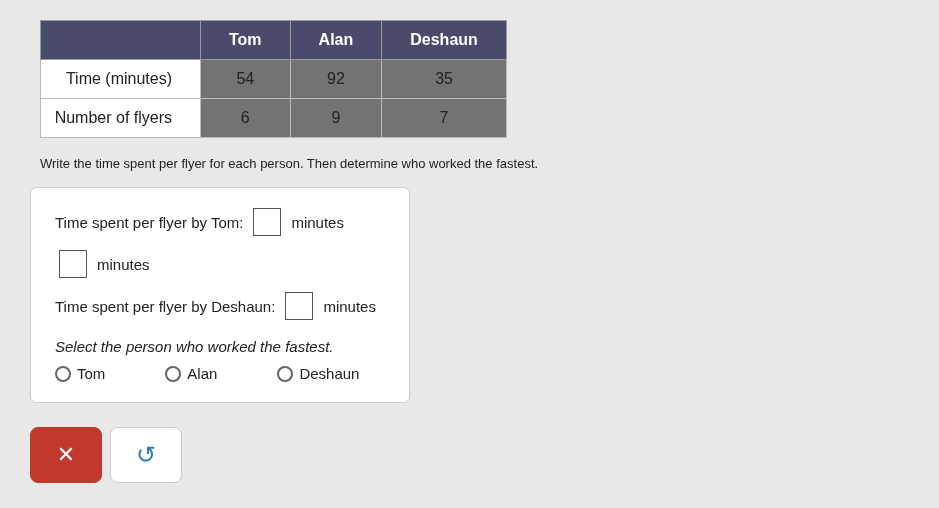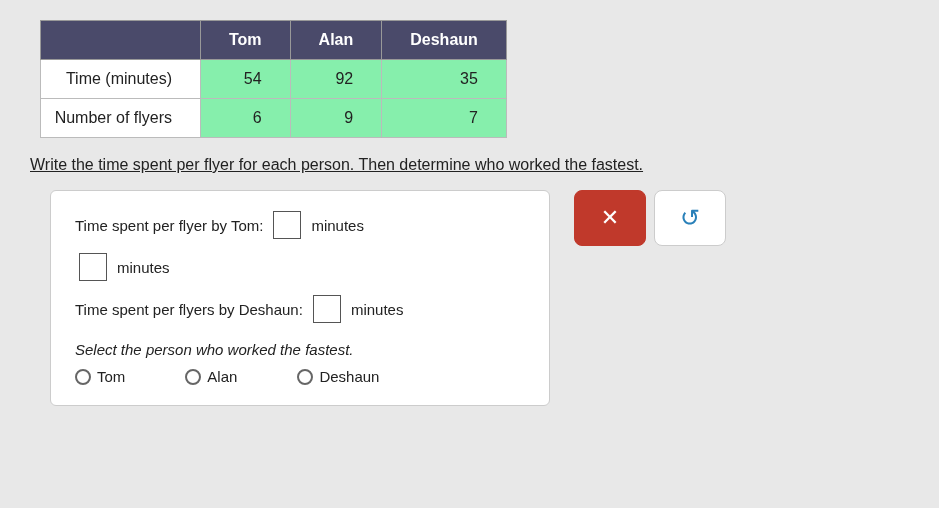--- a/index.html
+++ b/index.html
@@ -27,46 +27,46 @@
       background: #4a4a6a;
       color: #fff;
       font-weight: bold;
       text-align: center;
       padding: 10px 28px;
       border: 1px solid #999;
       font-size: 16px;
     }
 
     table td {
-      background: #86efac;
-      text-align: right;
+      background: #737373;
+      text-align: center;
       padding: 10px 28px;
       border: 1px solid #bbb;
       font-size: 16px;
     }
 
     table td.row-label {
       text-align: right;
       font-weight: normal;
       padding-left: 8px;
       background: #fff;
     }
 
     .instruction {
-      font-size: 16px;
+      font-size: 13px;
       margin-bottom: 16px;
       color: #222;
-      text-decoration: underline;
+      margin-left: 10px;
     }
 
     .content-area {
       display: flex;
+      flex-direction: column;
       align-items: flex-start;
       gap: 24px;
-      margin-left: 20px;
     }
 
     .answer-box {
       background: #fff;
       border: 1px solid #ccc;
       border-radius: 6px;
       padding: 20px 28px 20px 24px;
       min-width: 380px;
       max-width: 500px;
       flex: 1;
@@ -201,21 +201,21 @@
       <span class="input-box"></span>
       <span>minutes</span>
     </div>
 
     <div class="answer-row">
       <span class="input-box"></span>
       <span>minutes</span>
     </div>
 
     <div class="answer-row">
-      <span>Time spent per flyers by Deshaun:</span>
+      <span>Time spent per flyer by Deshaun:</span>
       <span class="input-box"></span>
       <span>minutes</span>
     </div>
 
     <div class="select-label">Select the person who worked the fastest.</div>
 
     <div class="radio-group">
       <label class="radio-option">
         <span class="radio-circle"></span>
         <span>Tom</span>

